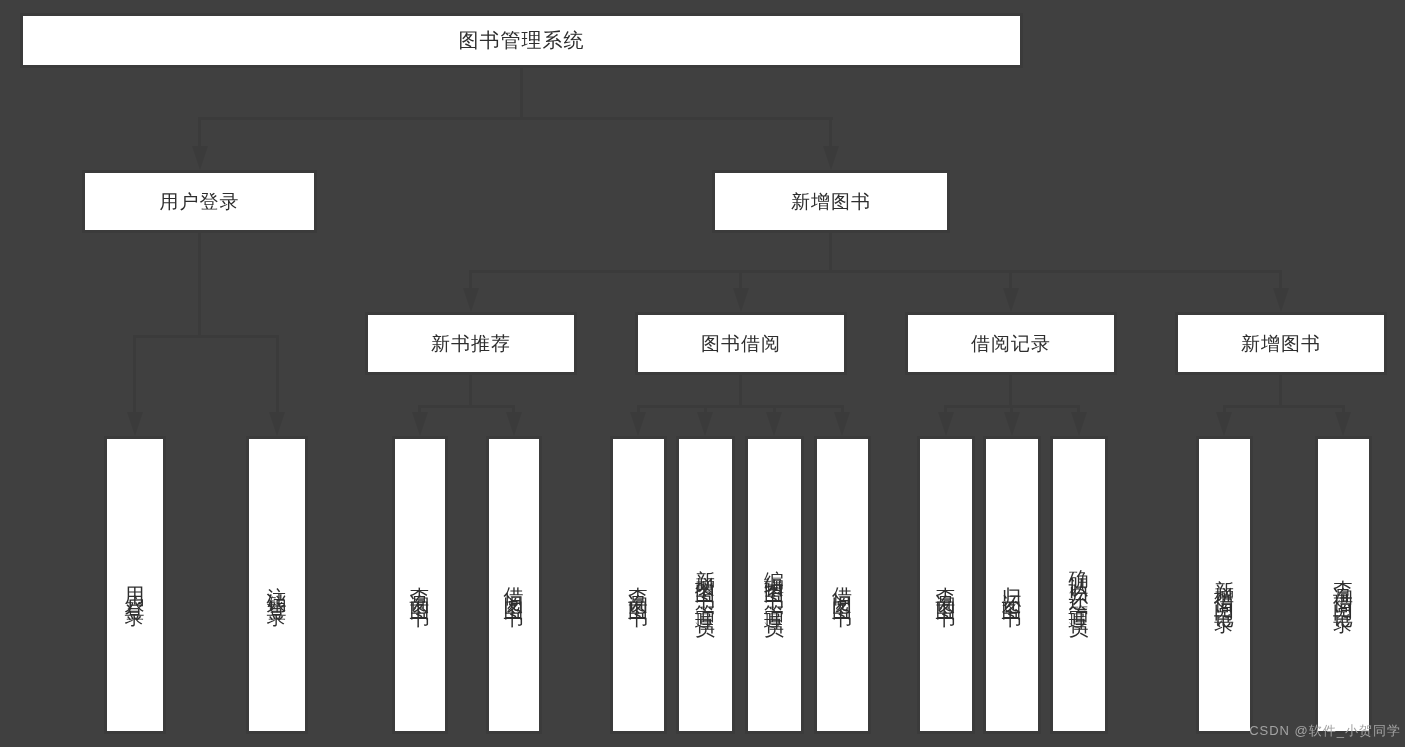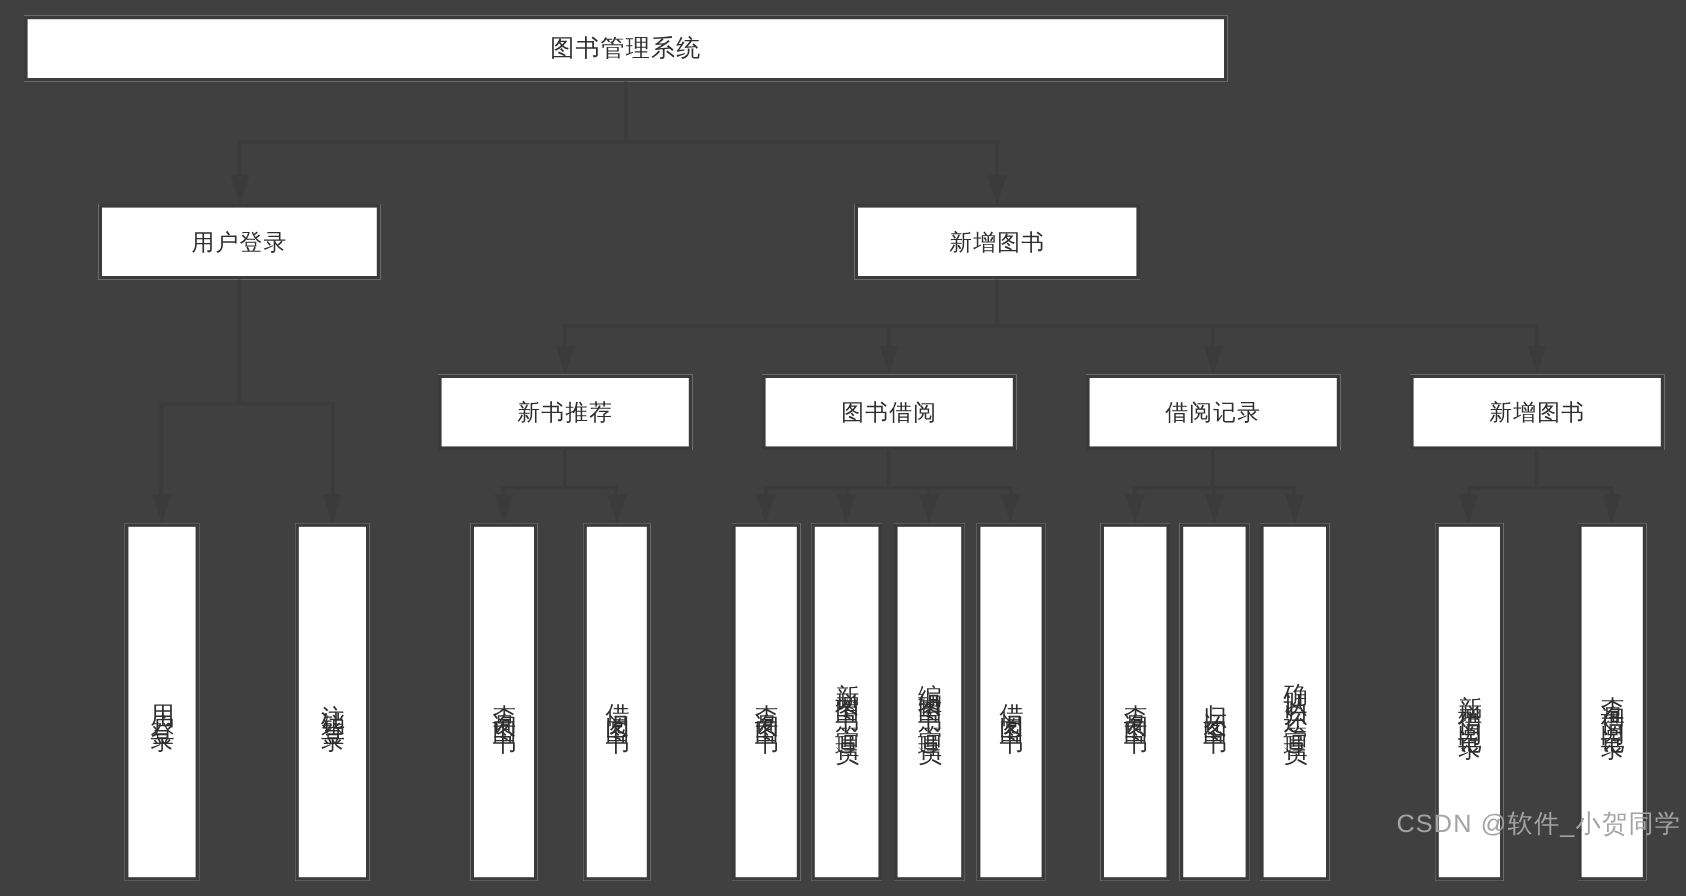--- a/index.html
+++ b/index.html
@@ -37,23 +37,23 @@
   .hl { position: absolute; height: 3px; background: #3b3b3b; }
   .arrow {
     position: absolute;
     width: 0; height: 0;
     border-left: 8px solid transparent;
     border-right: 8px solid transparent;
     border-top: 24px solid #3b3b3b;
   }
   .watermark {
     position: absolute;
-    top: 672px;
+    top: 722px;
     right: 4px;
-    font-size: 21px;
+    font-size: 13px;
     color: #a3a3a3;
     letter-spacing: 1px;
     z-index: 5;
   }
 </style>
 </head>
 <body>
 
 <div class="canvas">
 

